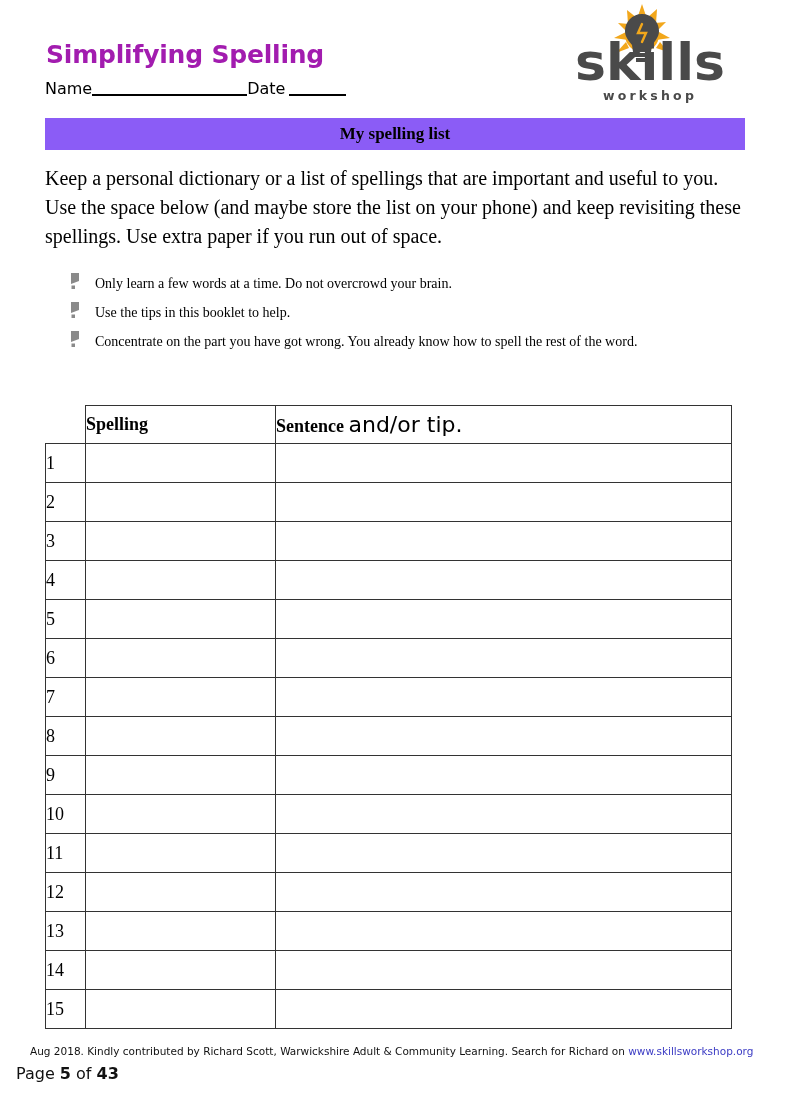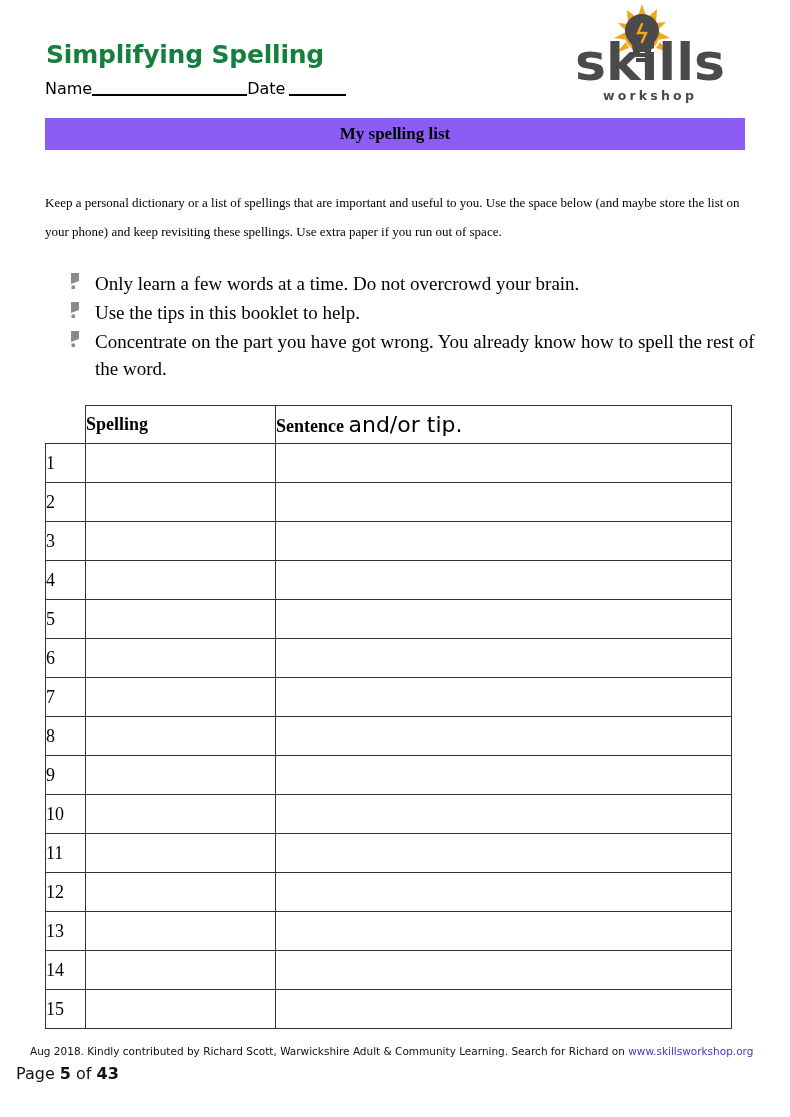--- a/index.html
+++ b/index.html
@@ -22,21 +22,21 @@
     height: 112px;
   }
   .title {
     position: absolute;
     left: 46px;
     top: 40px;
     font-family: "DejaVu Sans", sans-serif;
     font-weight: bold;
     font-size: 25px;
     letter-spacing: -0.2px;
-    color: #15803d;
+    color: #a21caf;
     white-space: nowrap;
   }
   .nameline {
     position: absolute;
     left: 45px;
     top: 79px;
     font-family: "DejaVu Sans", sans-serif;
     font-size: 16px;
     color: #000;
     white-space: nowrap;
@@ -81,35 +81,35 @@
     font-family: "Liberation Serif", serif;
     font-weight: bold;
     font-size: 17px;
     color: #000;
   }
 
   
   .intro {
     position: absolute;
     left: 45px;
-    top: 188px;
+    top: 164px;
     width: 702px;
     font-family: "Liberation Serif", serif;
-    font-size: 13px;
+    font-size: 20px;
     line-height: 29px;
     color: #000;
   }
 
   .tips {
     position: absolute;
     left: 70px;
     top: 270px;
     width: 685px;
     font-family: "Liberation Serif", serif;
-    font-size: 19px;
+    font-size: 14px;
     line-height: 27px;
     color: #000;
   }
   .tip {
     display: flex;
     align-items: flex-start;
     margin-bottom: 2px;
   }
   .tip-bullet {
     flex: 0 0 auto;

